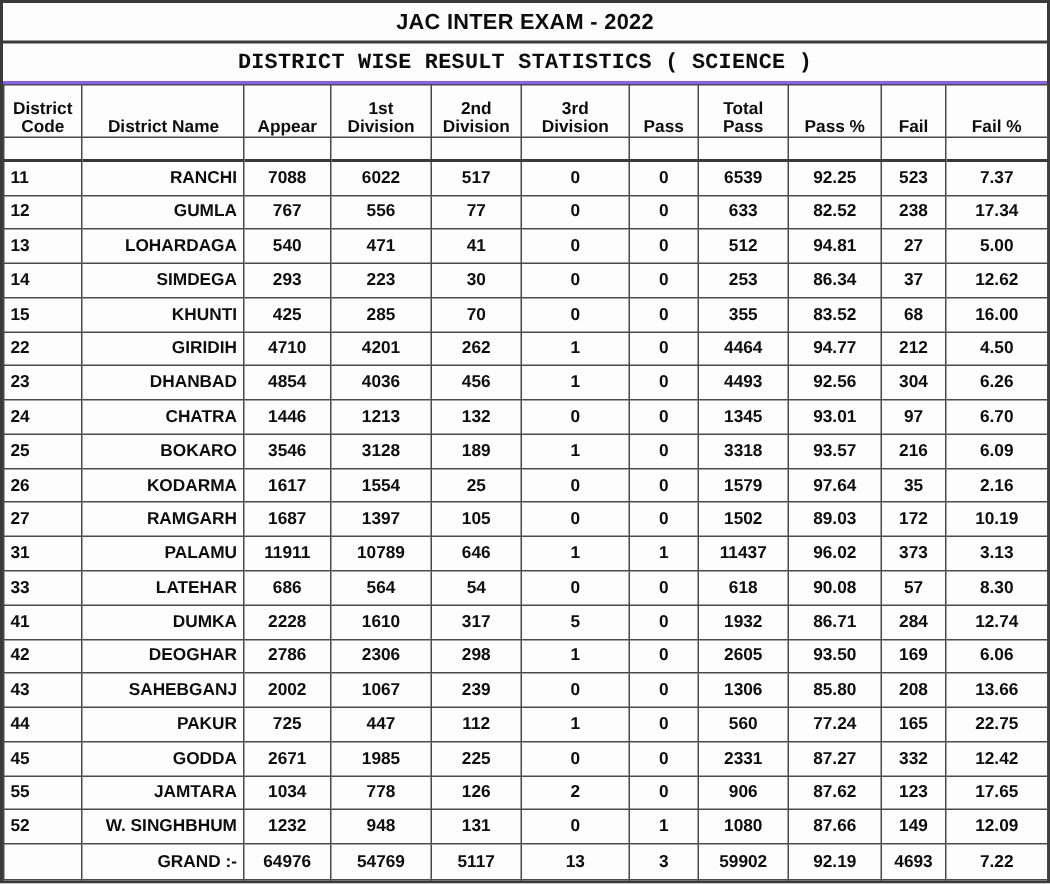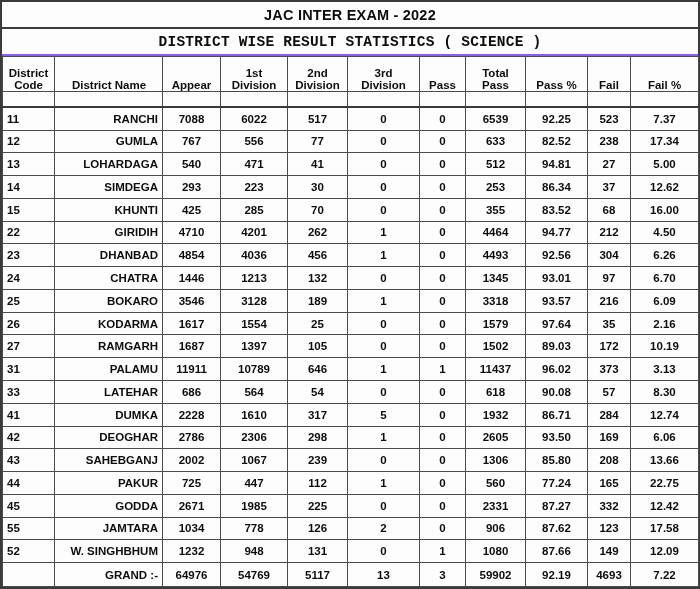--- a/index.html
+++ b/index.html
@@ -430,21 +430,21 @@
           <td class="code">55</td>
           <td class="name">JAMTARA</td>
           <td class="num">1034</td>
           <td class="num">778</td>
           <td class="num">126</td>
           <td class="num">2</td>
           <td class="num">0</td>
           <td class="num">906</td>
           <td class="num">87.62</td>
           <td class="num">123</td>
-          <td class="num">17.58</td>
+          <td class="num">17.65</td>
         </tr>
         <tr class="data-row">
           <td class="code">52</td>
           <td class="name">W. SINGHBHUM</td>
           <td class="num">1232</td>
           <td class="num">948</td>
           <td class="num">131</td>
           <td class="num">0</td>
           <td class="num">1</td>
           <td class="num">1080</td>

